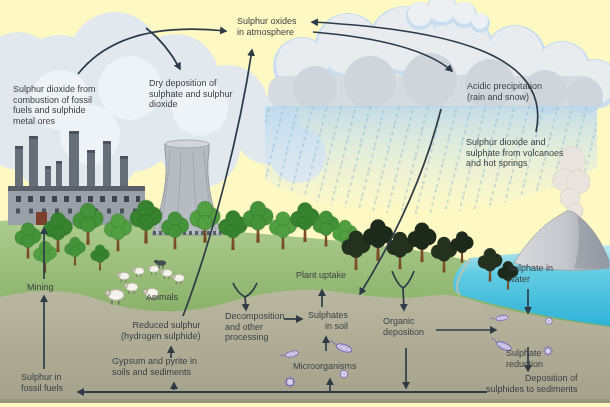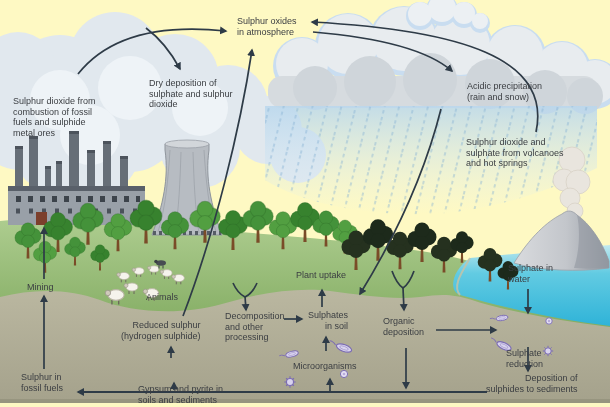--- a/index.html
+++ b/index.html
@@ -291,21 +291,21 @@
   <g>
     <use href="#rodG" transform="translate(502,318) rotate(-10) scale(0.75)"></use>
     <use href="#rodG" transform="translate(504,346) rotate(25) scale(0.95)"></use>
     <use href="#ringG" transform="translate(549,321) scale(0.8)"></use>
     <use href="#spikyG" transform="translate(548,351)"></use>
   </g>
 </svg>
 
 <div class="lbl" style="left:237px;top:16px;">Sulphur oxides
 in atmosphere</div>
-<div class="lbl" style="left:13px;top:84px;margin-top:12px;">Sulphur dioxide from
+<div class="lbl" style="left:13px;top:84px;">Sulphur dioxide from
 combustion of fossil
 fuels and sulphide
 metal ores</div>
 <div class="lbl" style="left:149px;top:78px;">Dry deposition of
 sulphate and sulphur
 dioxide</div>
 <div class="lbl" style="left:429px;top:81px;margin-left:38px;">Acidic precipitation
 (rain and snow)</div>
 <div class="lbl" style="left:466px;top:137px;">Sulphur dioxide and
 sulphate from volcanoes
@@ -320,20 +320,20 @@
 <div class="lbl" style="left:225px;top:311px;">Decomposition
 and other
 processing</div>
 <div class="lbl ctr" style="left:308px;top:310px;">Sulphates
 in soil</div>
 <div class="lbl" style="left:383px;top:316px;">Organic
 deposition</div>
 <div class="lbl" style="left:506px;top:326px;margin-top:22px;">Sulphate
 reduction</div>
 <div class="lbl" style="left:293px;top:361px;">Microorganisms</div>
-<div class="lbl" style="left:138px;top:356px;margin-top:28px;">Gypsum and pyrite in
+<div class="lbl" style="left:112px;top:356px;">Gypsum and pyrite in
 soils and sediments</div>
 <div class="lbl" style="left:21px;top:372px;">Sulphur in
 fossil fuels</div>
 <div class="lbl ctr" style="left:486px;top:373px;">Deposition of
 sulphides to sediments</div>
 
 </div>
 
 </body></html>

